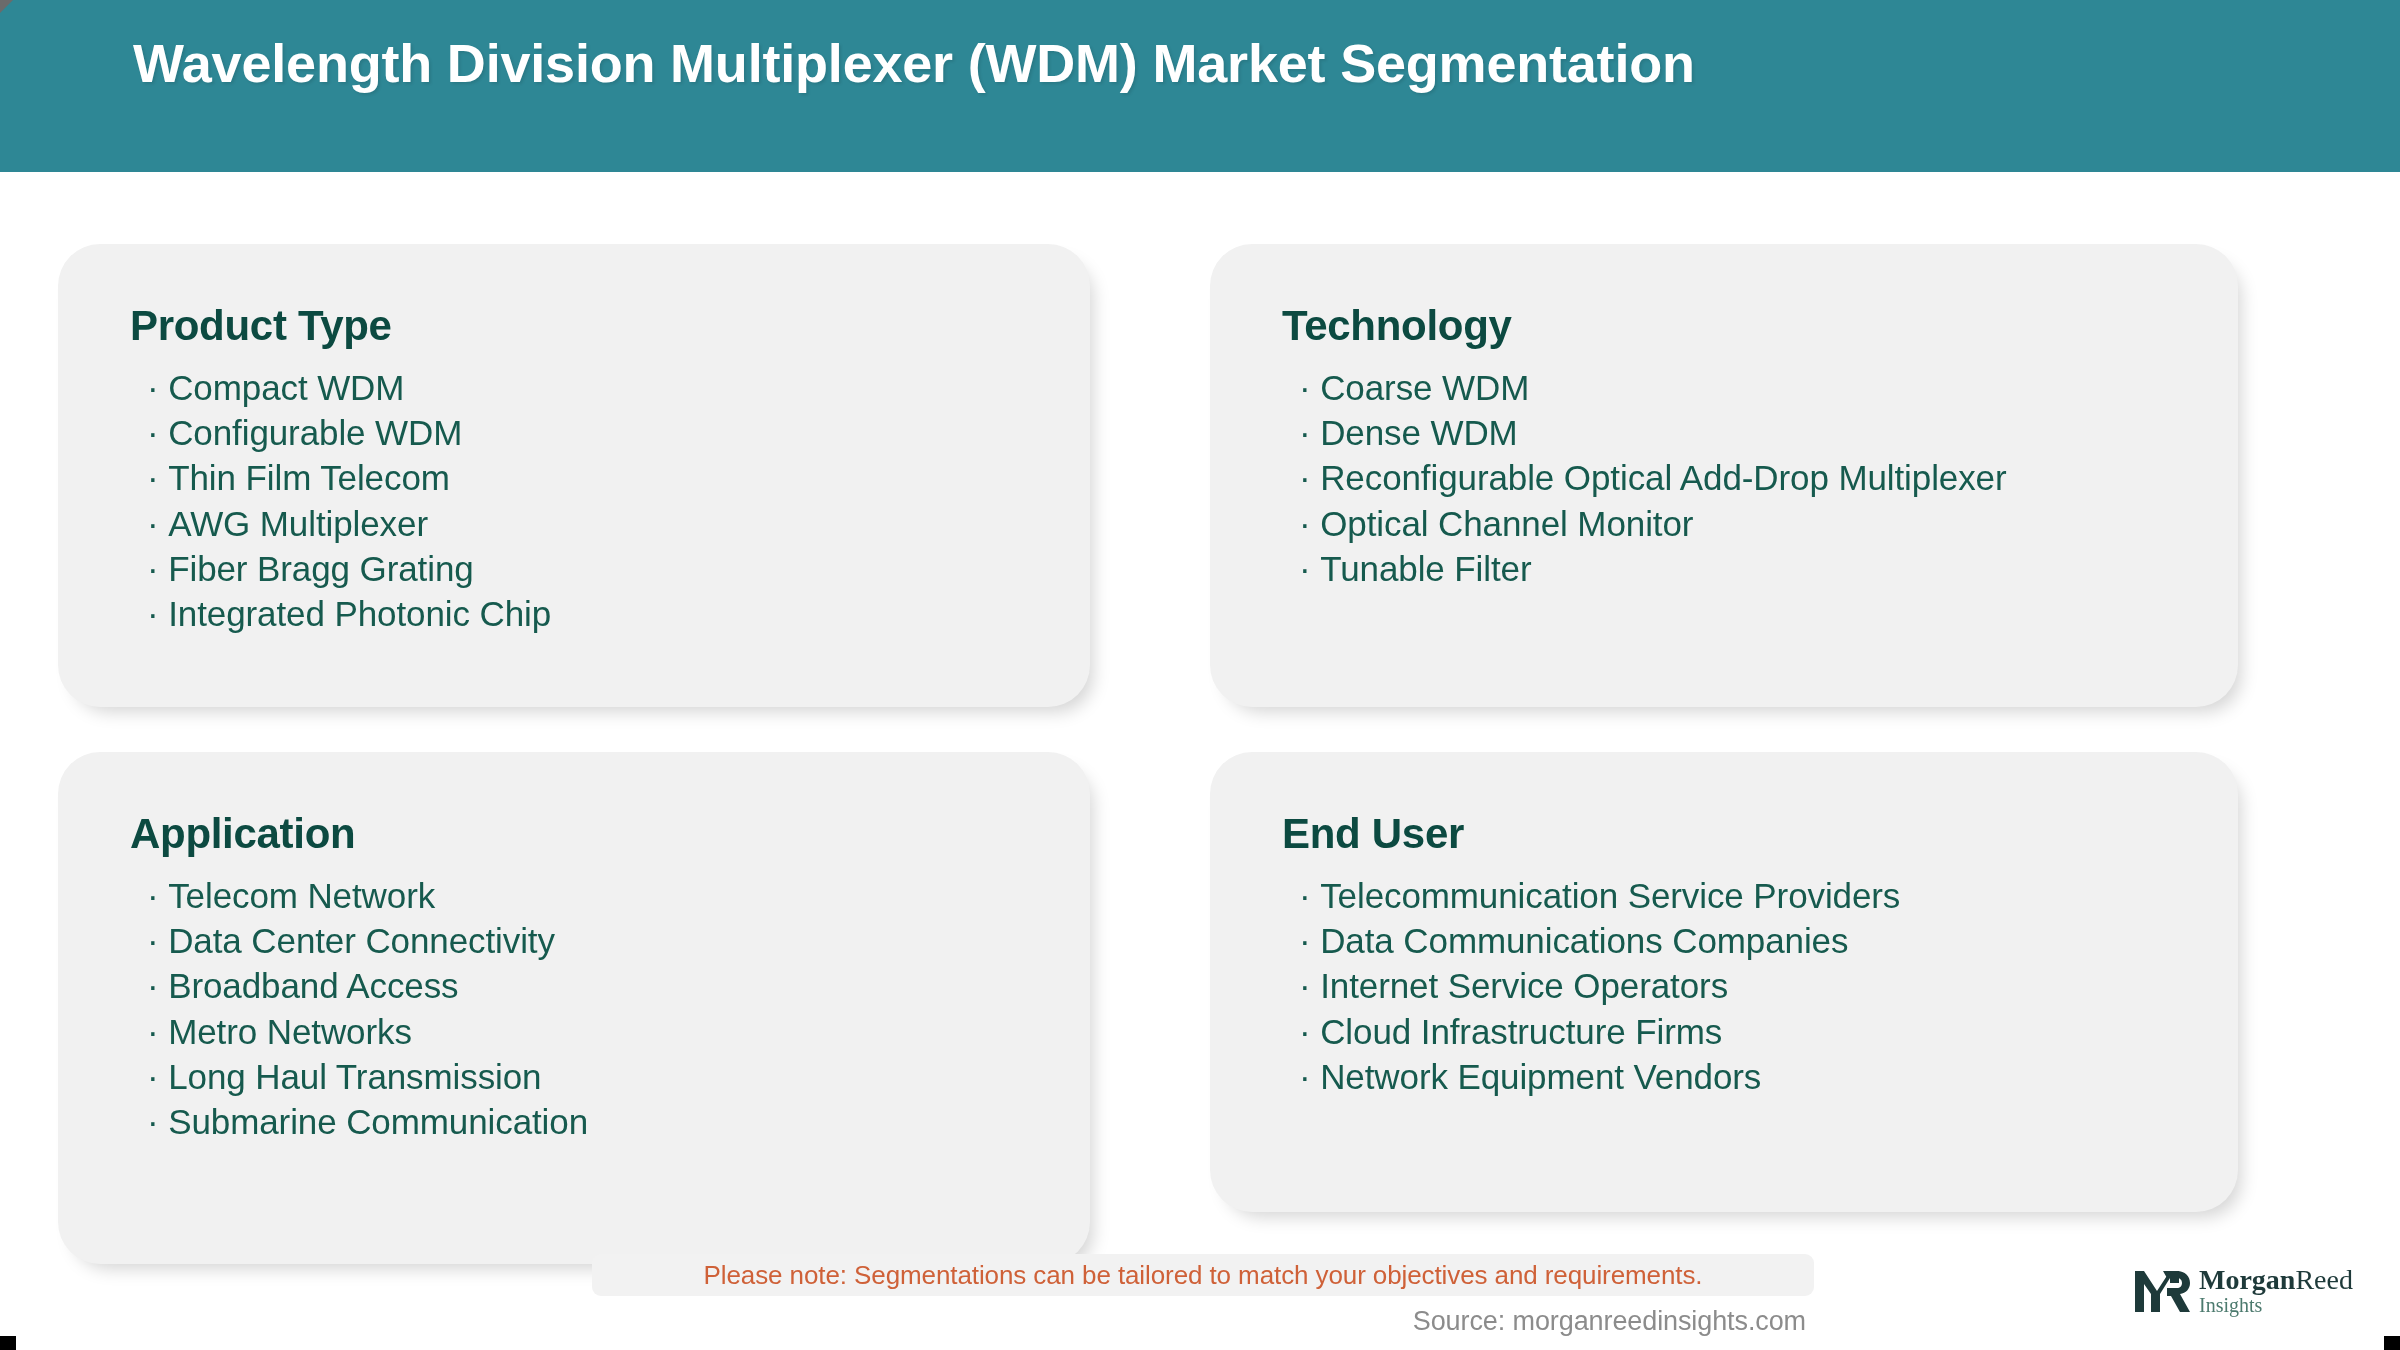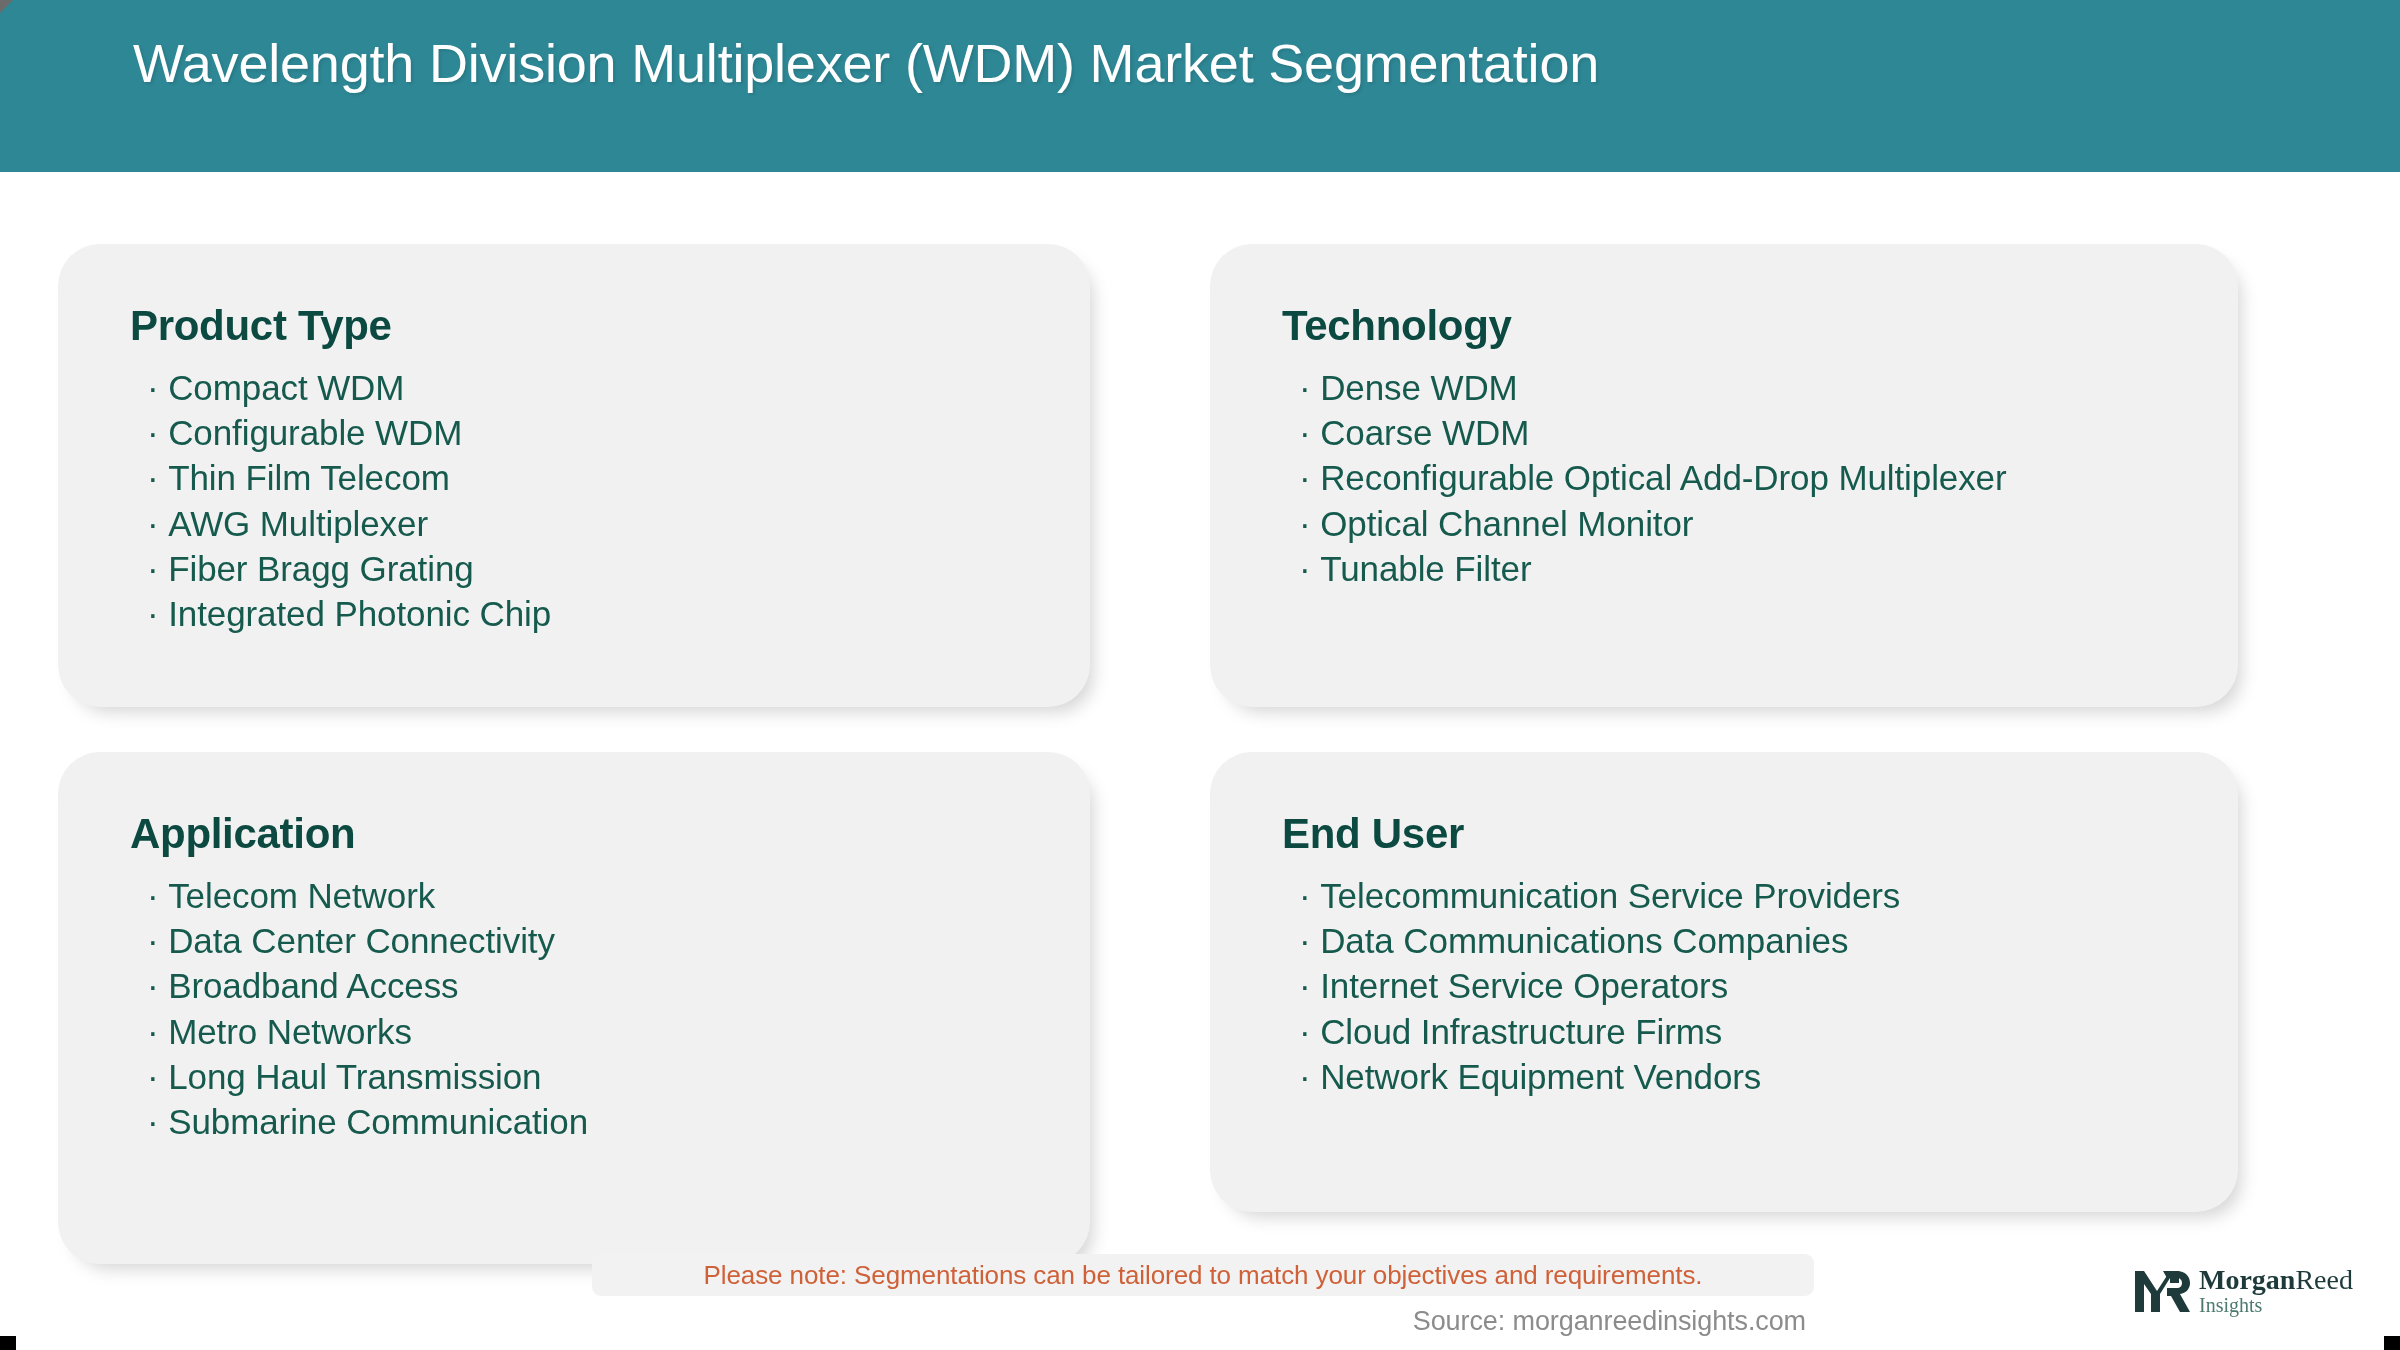--- a/index.html
+++ b/index.html
@@ -22,21 +22,21 @@
     top: 0;
     width: 2400px;
     height: 172px;
     background: #2E8795;
   }
   #header-title {
     position: absolute;
     left: 133px;
     top: 32px;
     font-size: 54px;
-    font-weight: normal;
+    font-weight: bold;
     color: #ffffff;
     letter-spacing: -0.2px;
     white-space: nowrap;
     text-shadow: 2px 2px 3px rgba(0,0,0,0.10);
   }
   #corner-notch-tl {
     position: absolute;
     left: 0;
     top: 0;
     width: 0;
@@ -189,22 +189,22 @@
       <li class="card-list-item">Thin Film Telecom</li>
       <li class="card-list-item">AWG Multiplexer</li>
       <li class="card-list-item">Fiber Bragg Grating</li>
       <li class="card-list-item">Integrated Photonic Chip</li>
     </ul>
   </div>
 
   <div class="seg-card" id="card-technology">
     <div class="card-title">Technology</div>
     <ul class="card-list">
+      <li class="card-list-item">Coarse WDM</li>
       <li class="card-list-item">Dense WDM</li>
-      <li class="card-list-item">Coarse WDM</li>
       <li class="card-list-item">Reconfigurable Optical Add-Drop Multiplexer</li>
       <li class="card-list-item">Optical Channel Monitor</li>
       <li class="card-list-item">Tunable Filter</li>
     </ul>
   </div>
 
   <div class="seg-card" id="card-application">
     <div class="card-title">Application</div>
     <ul class="card-list">
       <li class="card-list-item">Telecom Network</li>

